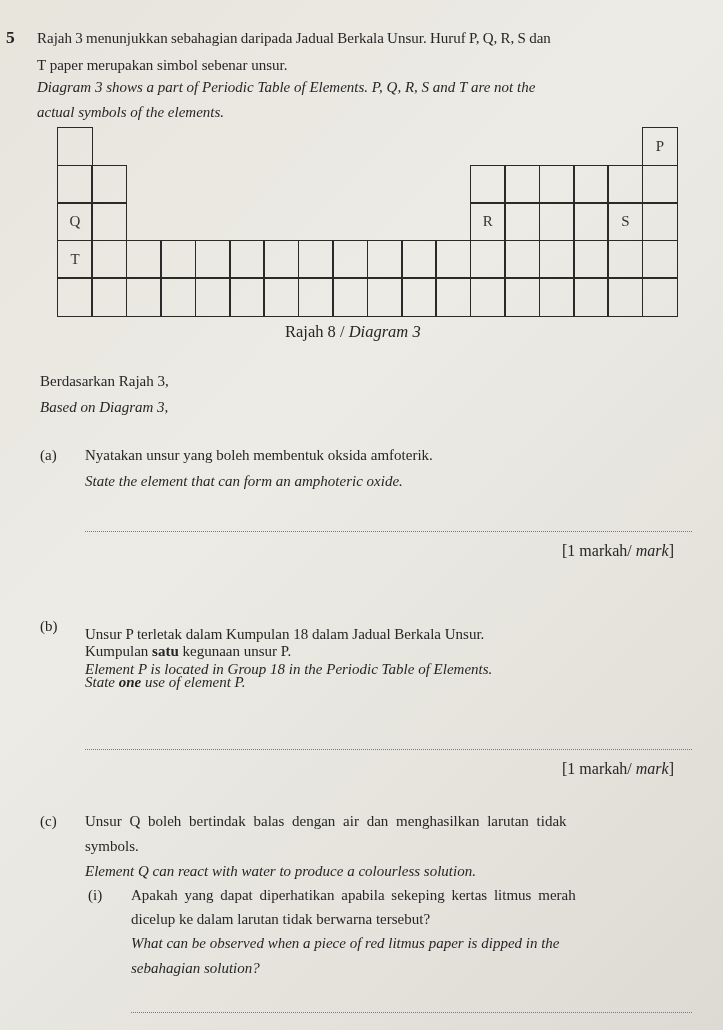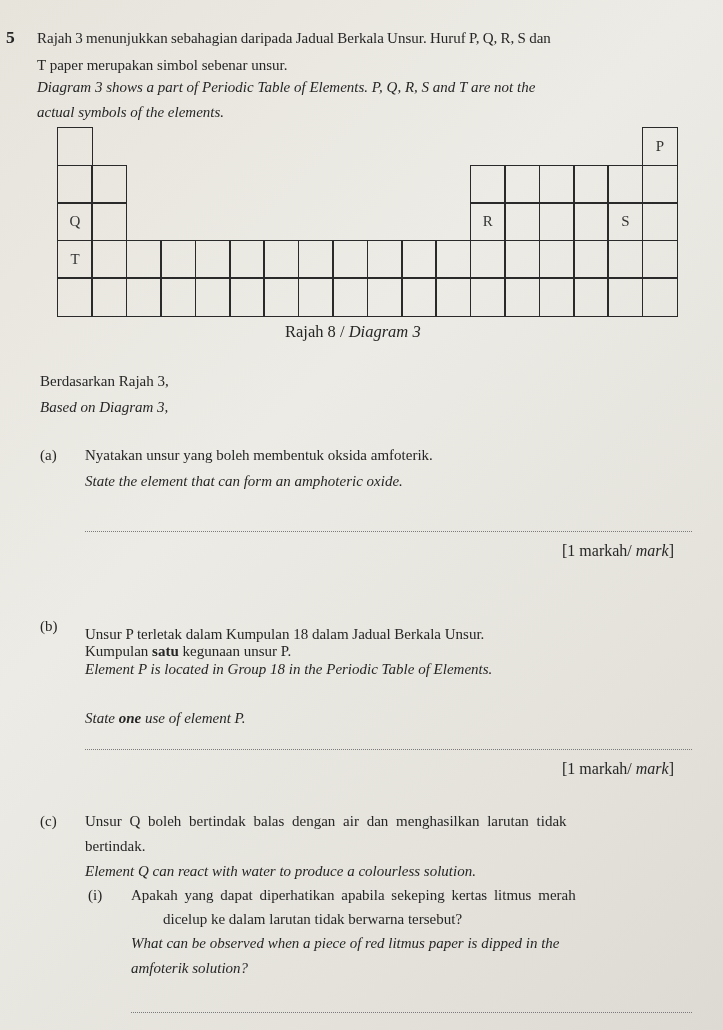--- a/index.html
+++ b/index.html
@@ -108,31 +108,31 @@
 <div class="mark" style="left:562px; top:542px;">
   <span>[1 markah/ </span><span class="it">mark</span><span>]</span>
 </div>
 
 <div class="line" style="left:40px; top:615px;">(b)</div>
 <div class="line" style="left:85px; top:615px;margin-top:8px;">Unsur P terletak dalam Kumpulan 18 dalam Jadual Berkala Unsur.</div>
 <div class="line" style="left:85px; top:640px;">
   <span>Kumpulan </span><span class="b">satu</span><span> kegunaan unsur P.</span>
 </div>
 <div class="line it" style="left:85px; top:658px;text-align:center;">Element P is located in Group 18 in the Periodic Table of Elements.</div>
-<div class="line it" style="left:85px; top:707px;font-style:italic;">
+<div class="line it" style="left:85px; top:671px;font-style:italic;">
   <span>State </span><span class="b">one</span><span> use of element P.</span>
 </div>
 <div class="dots" style="left:85px; top:749px; width:607px;"></div>
 <div class="mark" style="left:562px; top:760px;">
   <span>[1 markah/ </span><span class="it">mark</span><span>]</span>
 </div>
 
 <div class="line" style="left:40px; top:810px;">(c)</div>
 <div class="line" style="left:85px; top:810px; word-spacing:4px;">Unsur Q boleh bertindak balas dengan air dan menghasilkan larutan tidak</div>
-<div class="line" style="left:85px; top:835px;">bertindak.</div>
+<div class="line" style="left:85px; top:835px;">symbols.</div>
 <div class="line it" style="left:85px; top:860px;">Element Q can react with water to produce a colourless solution.</div>
 
 <div class="line" style="left:88px; top:884px;">(i)</div>
 <div class="line" style="left:131px; top:884px; word-spacing:3px;">Apakah yang dapat diperhatikan apabila sekeping kertas litmus merah</div>
-<div class="line" style="left:131px; top:908px;margin-left:32px;">dicelup ke dalam larutan tidak berwarna tersebut?</div>
+<div class="line" style="left:131px; top:908px;">dicelup ke dalam larutan tidak berwarna tersebut?</div>
 <div class="line it" style="left:131px; top:932px;">What can be observed when a piece of red litmus paper is dipped in the</div>
-<div class="line it" style="left:131px; top:957px;">amfoterik solution?</div>
+<div class="line it" style="left:131px; top:957px;">sebahagian solution?</div>
 <div class="dots" style="left:131px; top:1012px; width:561px;"></div>
 
 </body></html>

